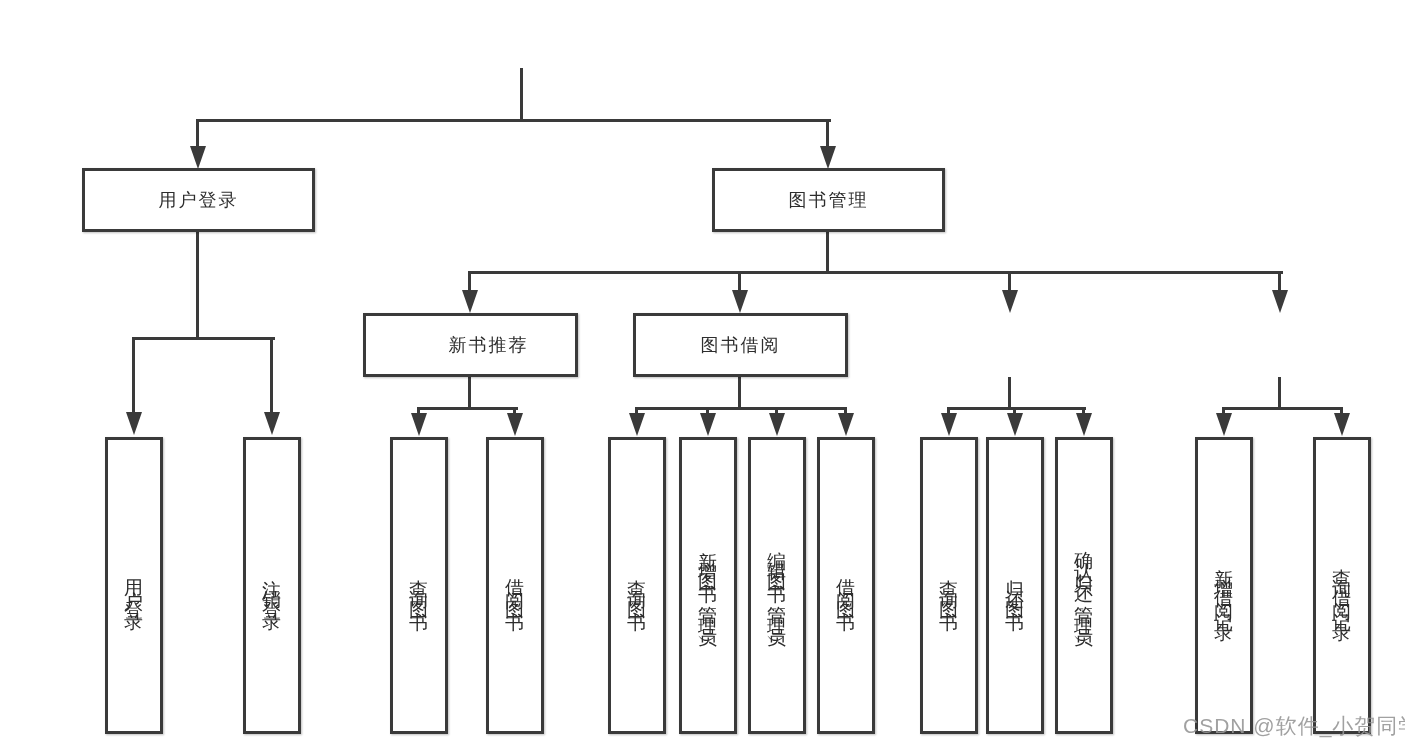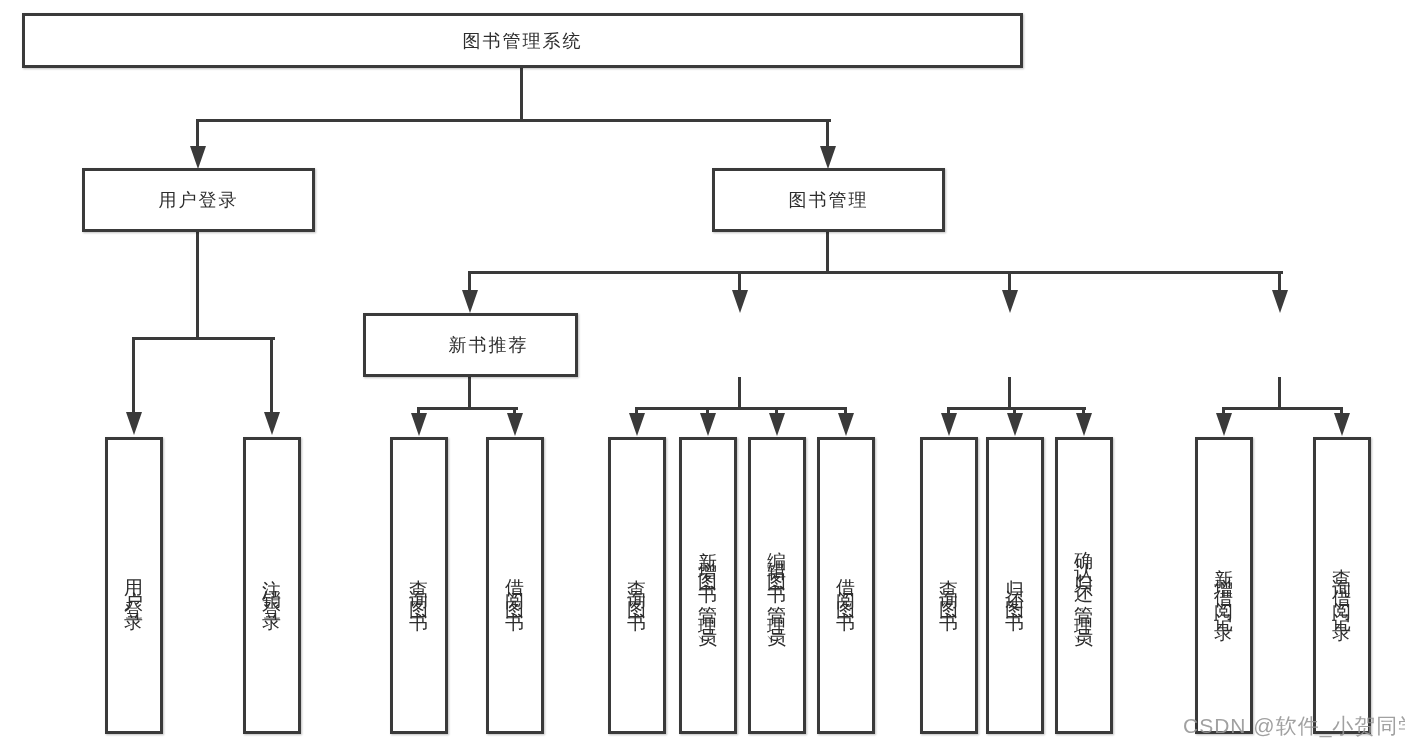--- a/index.html
+++ b/index.html
@@ -109,33 +109,33 @@
   <div class="vline" style="left:1082px;top:407px;height:8px;"></div>
   <div class="arrow" style="left:1076px;top:413px;"></div>
 
   <div class="vline" style="left:1278px;top:377px;height:32px;"></div>
   <div class="hline" style="left:1222px;top:407px;width:121px;"></div>
   <div class="vline" style="left:1222px;top:407px;height:8px;"></div>
   <div class="arrow" style="left:1216px;top:413px;"></div>
   <div class="vline" style="left:1340px;top:407px;height:8px;"></div>
   <div class="arrow" style="left:1334px;top:413px;"></div>
 
-  <div class="box" style="left:22px;top:13px;width:1001px;height:55px;">
-    <span class="hlabel">图书管理系统</span>
-  </div>
 
   <div class="box" style="left:82px;top:168px;width:233px;height:64px;">
     <span class="hlabel">用户登录</span>
   </div>
   <div class="box" style="left:712px;top:168px;width:233px;height:64px;">
     <span class="hlabel">图书管理</span>
   </div>
 
   <div class="box" style="left:363px;top:313px;width:215px;height:64px;padding-left:36px;">
     <span class="hlabel">新书推荐</span>
+  </div>
+  <div class="box" style="left:633px;top:313px;width:215px;height:64px;">
+    <span class="hlabel">图书借阅</span>
   </div>
 
   <div class="box vbox" style="left:105px;top:437px;width:58px;height:297px;">
     <span class="vlabel">用户登录</span>
   </div>
   <div class="box vbox" style="left:243px;top:437px;width:58px;height:297px;">
     <span class="vlabel">注销登录</span>
   </div>
 
   <div class="box vbox" style="left:390px;top:437px;width:58px;height:297px;">

